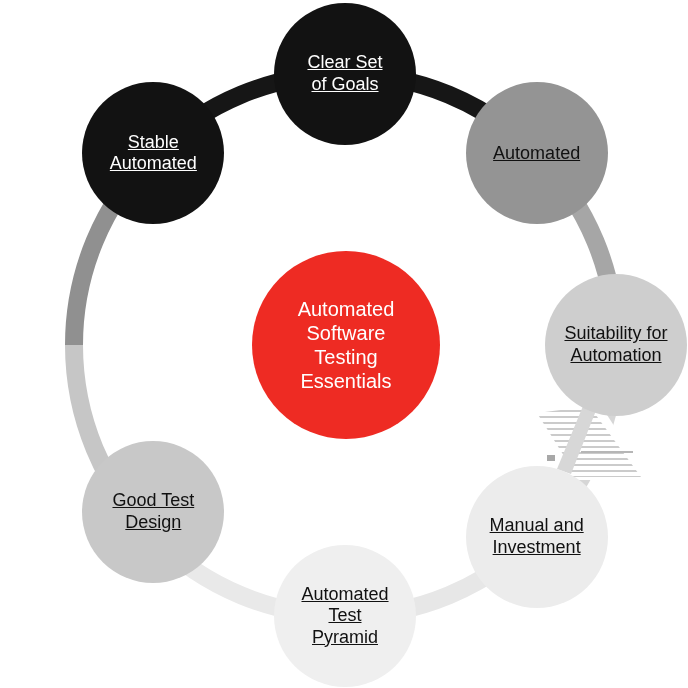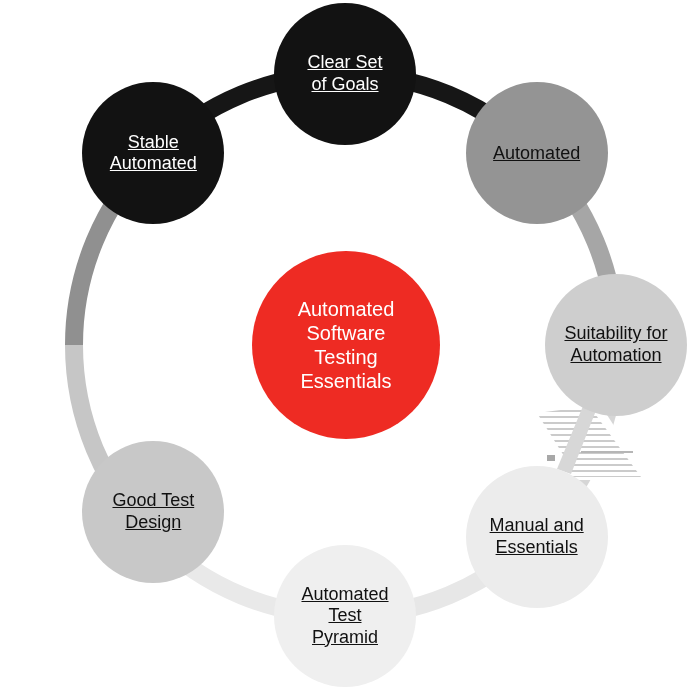--- a/index.html
+++ b/index.html
@@ -89,21 +89,21 @@
   </div>
   <div class="node" id="node-1" style="left: 465.626px; top: 82.3741px; background: rgb(148, 148, 148); color: rgb(17, 17, 17);">
     <span>Automated</span>
   </div>
   <div class="node" id="node-2" style="left: 545px; top: 274px; background: rgb(206, 206, 206); color: rgb(17, 17, 17); text-align: center;">
     <span>Suitability for
 Automation</span>
   </div>
   <div class="node" id="node-3" style="left: 465.626px; top: 465.626px; background: rgb(236, 236, 236); color: rgb(17, 17, 17);">
     <span>Manual and
-Essentials</span>
+Investment</span>
   </div>
   <div class="node" id="node-4" style="left: 274px; top: 545px; background: rgb(239, 239, 239); color: rgb(17, 17, 17);">
     <span>Automated
 Test
 Pyramid</span>
   </div>
   <div class="node" id="node-5" style="left: 82.3741px; top: 441px; background: rgb(200, 200, 200); color: rgb(17, 17, 17);">
     <span>Good Test
 Design</span>
   </div>

